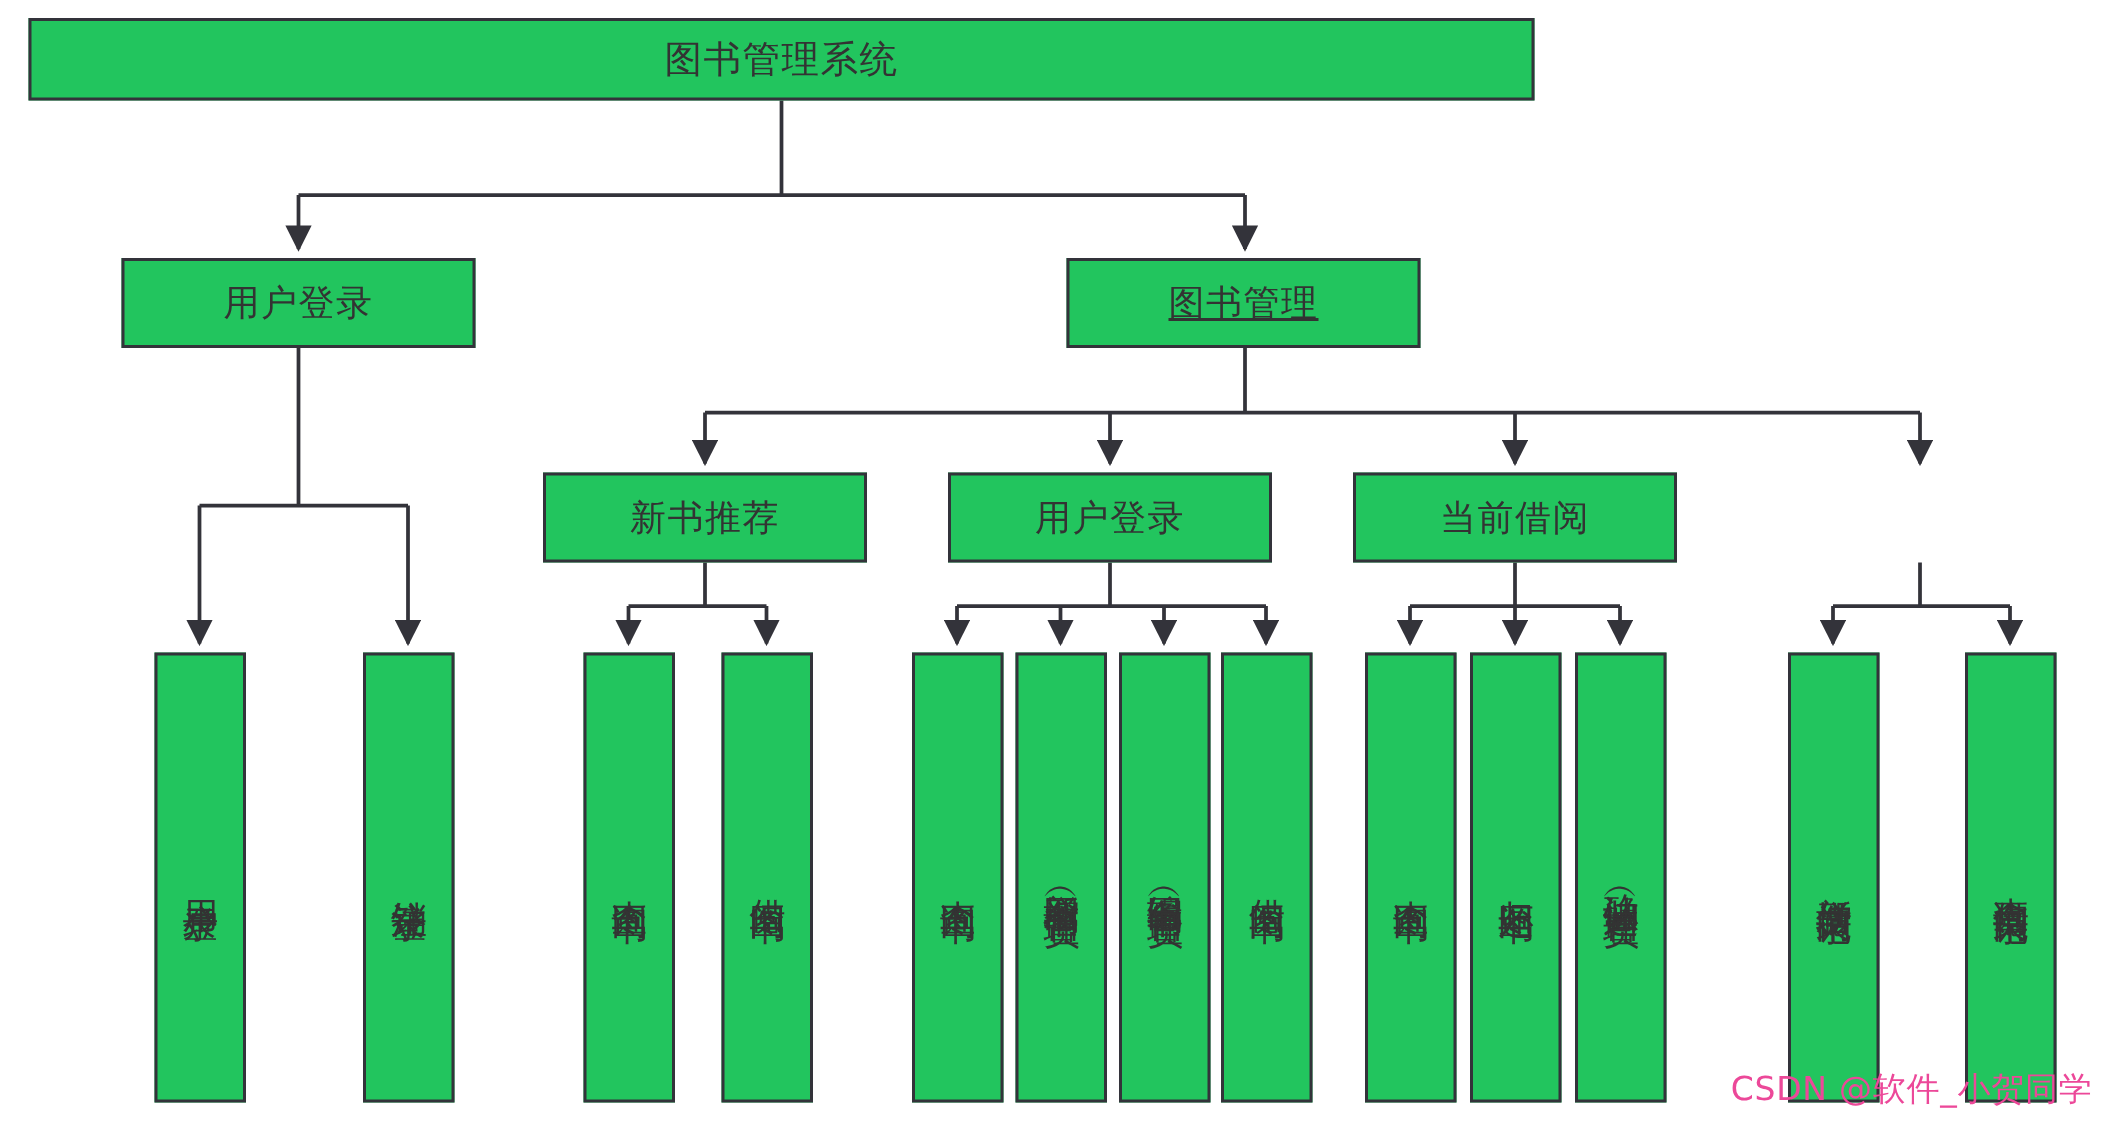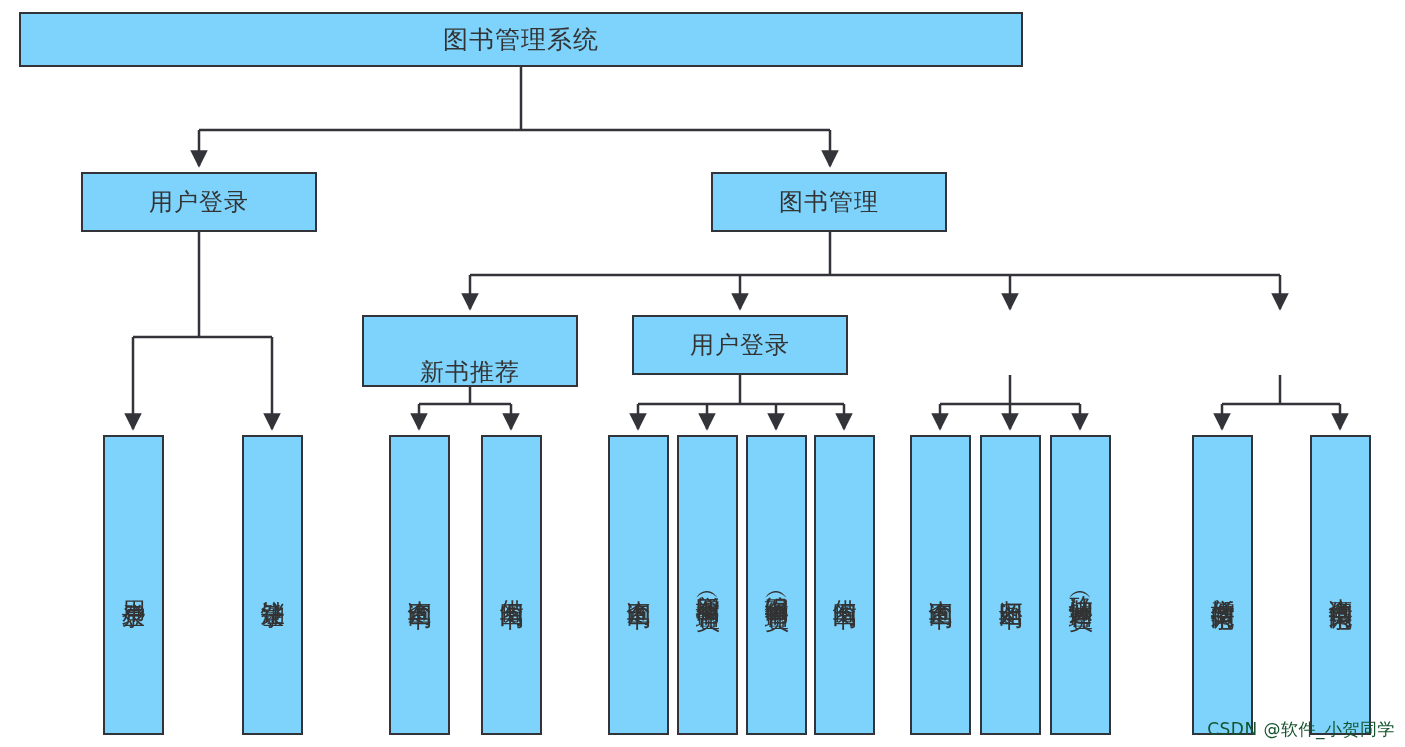--- a/index.html
+++ b/index.html
@@ -16,21 +16,21 @@
     width:1405px;height:747px;
   }
   svg.connectors{
     position:absolute;left:0;top:0;
     width:1405px;height:747px;
     pointer-events:none;
   }
   .node{
     position:absolute;
     box-sizing:border-box;
-    background:#7dd3fc;
+    background:#22c55e;
     border:2.5px solid #33333a;
     display:flex;
     align-items:center;
     justify-content:center;
     color:#333333;
     text-align:center;
   }
   .node-h{
     font-size:24px;
     line-height:1.1;
@@ -47,22 +47,22 @@
     font-size:24px;
     line-height:1.18;
     letter-spacing:2px;
     white-space:nowrap;
     color:#333333;
   }
   .watermark{
     position:absolute;
     right:10px;
     bottom:6px;
-    font-size:17px;
-    color:#14532d;
+    font-size:22px;
+    color:#ec4899;
     letter-spacing:0.5px;
     white-space:nowrap;
     font-family:"DejaVu Sans","Liberation Sans",sans-serif;
   }
 </style>
 </head>
 <body>
 
 <div id="diagram-root">
 
@@ -116,29 +116,32 @@
     </g>
   </svg>
 
   <div class="node node-h node-root" style="left:19px;top:12px;width:1004px;height:55px;">
     <span>图书管理系统</span>
   </div>
 
   <div class="node node-h" style="left:81px;top:172px;width:236px;height:60px;">
     <span>用户登录</span>
   </div>
-  <div class="node node-h" style="left:711px;top:172px;width:236px;height:60px;">
+  <div class="node node-h" style="left:711px;top:172px;width:236px;height:60px;text-decoration:underline;">
     <span>图书管理</span>
   </div>
 
-  <div class="node node-h" style="left:362px;top:315px;width:216px;height:72px;align-items:flex-end;">
+  <div class="node node-h" style="left:362px;top:315px;width:216px;height:60px;">
     <span>新书推荐</span>
   </div>
   <div class="node node-h" style="left:632px;top:315px;width:216px;height:60px;">
     <span>用户登录</span>
+  </div>
+  <div class="node node-h" style="left:902px;top:315px;width:216px;height:60px;">
+    <span>当前借阅</span>
   </div>
 
   <div class="node node-v" style="left:103px;top:435px;width:61px;height:300px;">
     <span class="vtext">用户登录</span>
   </div>
   <div class="node node-v" style="left:242px;top:435px;width:61px;height:300px;">
     <span class="vtext">注销登录</span>
   </div>
 
   <div class="node node-v" style="left:389px;top:435px;width:61px;height:300px;">

